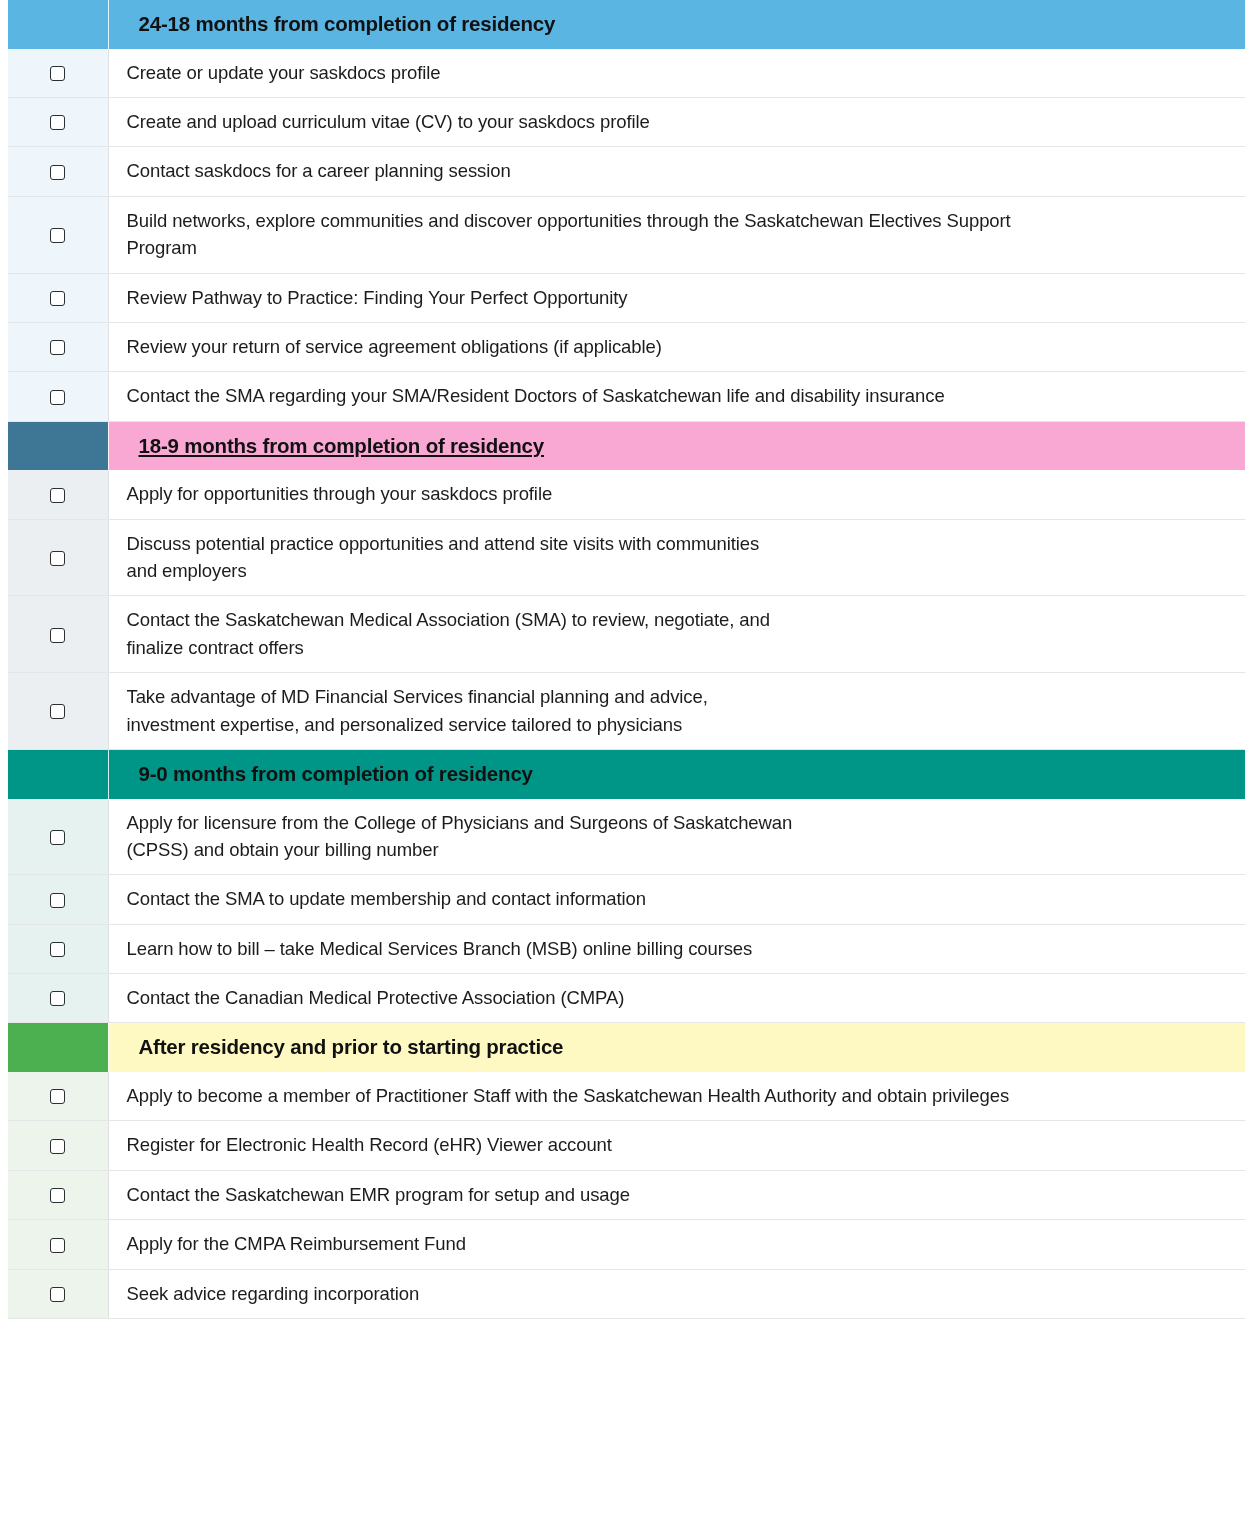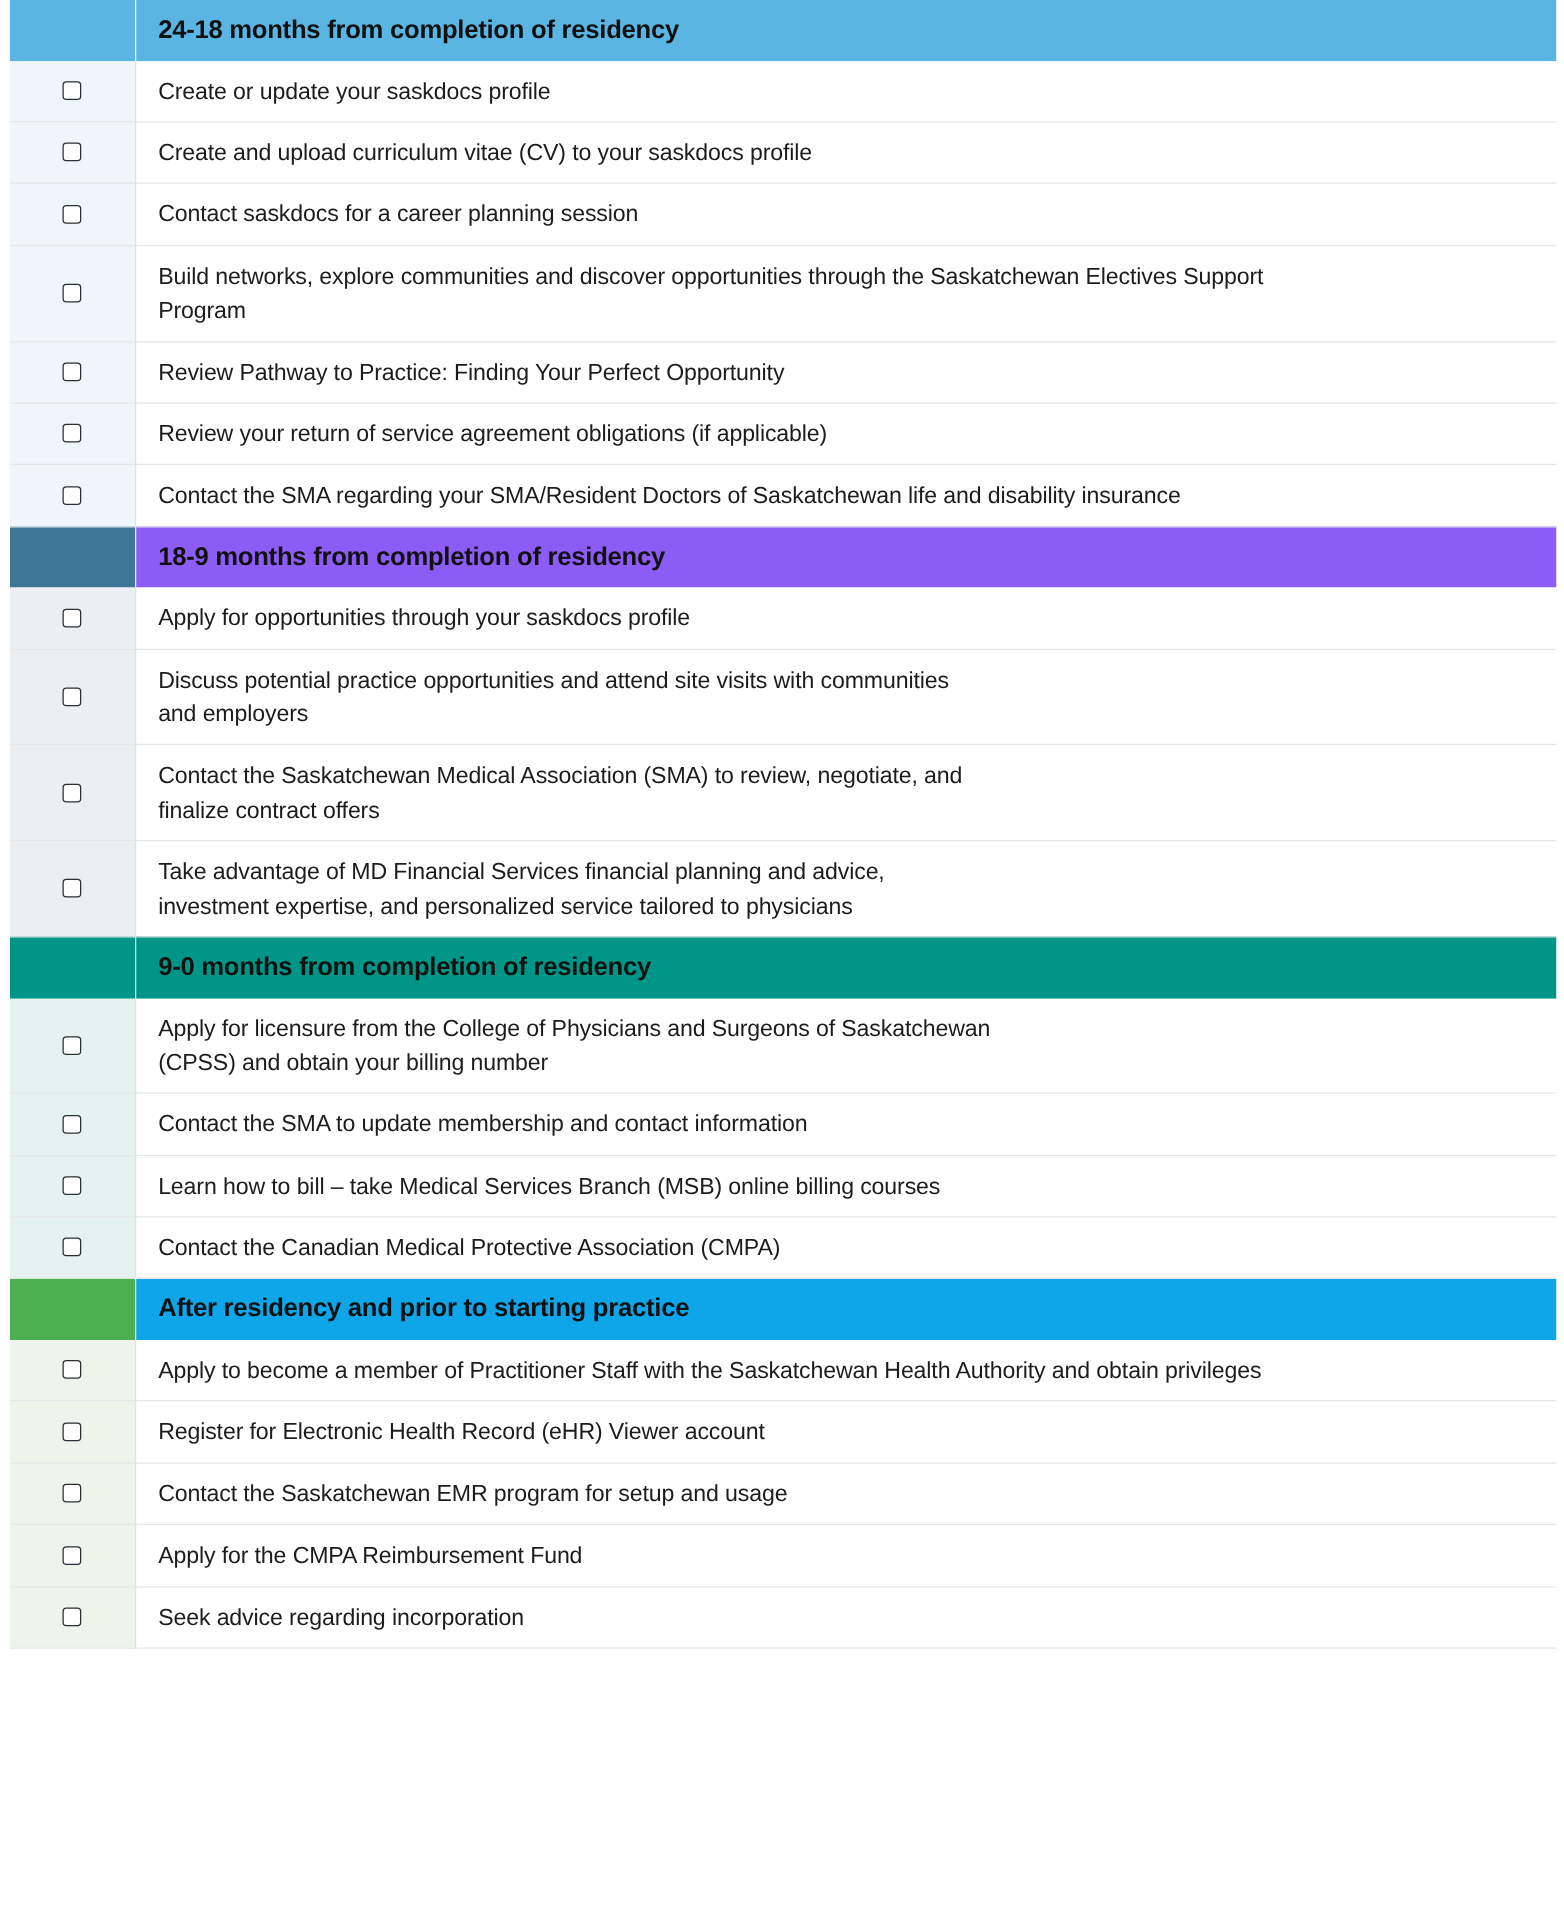--- a/index.html
+++ b/index.html
@@ -28,21 +28,21 @@
     border: none;
   }
   .section-header .sh-swatch {
     width: 100px;
   }
   .section-header .sh-title {
     font-size: 20.5px;
     font-weight: bold;
     color: #111111;
     letter-spacing: -0.2px;
-    padding: 11px 0 12px 18px;
+    padding: 11px 0 12px 30px;
     line-height: 1.25;
     border-left: 1px solid rgba(255,255,255,0.85);
   }
 
   
   .task-row td {
     border-bottom: 1px solid #e4e6e8;
     vertical-align: middle;
   }
   .task-row .cb-cell {
@@ -114,21 +114,21 @@
       <tr class="task-row sec-blue">
         <td class="cb-cell"><span class="checkbox"></span></td>
         <td class="label-cell"><span>Review your return of service agreement obligations (if applicable)</span></td>
       </tr>
       <tr class="task-row sec-blue">
         <td class="cb-cell"><span class="checkbox"></span></td>
         <td class="label-cell"><span>Contact the SMA regarding your SMA/Resident Doctors of Saskatchewan life and disability insurance</span></td>
       </tr>
       <tr class="section-header">
         <td class="sh-swatch" style="background: rgb(61, 119, 149);"></td>
-        <td class="sh-title" style="background: #8b5cf6;">18-9 months from completion of residency</td>
+        <td class="sh-title" style="background: #f9a8d4; text-decoration: underline;">18-9 months from completion of residency</td>
       </tr>
       <tr class="task-row sec-steel">
         <td class="cb-cell"><span class="checkbox"></span></td>
         <td class="label-cell"><span>Apply for opportunities through your saskdocs profile</span></td>
       </tr>
       <tr class="task-row sec-steel">
         <td class="cb-cell"><span class="checkbox"></span></td>
         <td class="label-cell"><span>Discuss potential practice opportunities and attend site visits with communities</span><br><span>and employers</span></td>
       </tr>
       <tr class="task-row sec-steel">
@@ -154,21 +154,21 @@
       <tr class="task-row sec-teal">
         <td class="cb-cell"><span class="checkbox"></span></td>
         <td class="label-cell"><span>Learn how to bill – take Medical Services Branch (MSB) online billing courses</span></td>
       </tr>
       <tr class="task-row sec-teal">
         <td class="cb-cell"><span class="checkbox"></span></td>
         <td class="label-cell"><span>Contact the Canadian Medical Protective Association (CMPA)</span></td>
       </tr>
       <tr class="section-header">
         <td class="sh-swatch" style="background: rgb(76, 175, 80);"></td>
-        <td class="sh-title" style="background: #0ea5e9;">After residency and prior to starting practice</td>
+        <td class="sh-title" style="background: #fef9c3;">After residency and prior to starting practice</td>
       </tr>
       <tr class="task-row sec-green">
         <td class="cb-cell"><span class="checkbox"></span></td>
         <td class="label-cell"><span>Apply to become a member of Practitioner Staff with the Saskatchewan Health Authority and obtain privileges</span></td>
       </tr>
       <tr class="task-row sec-green">
         <td class="cb-cell"><span class="checkbox"></span></td>
         <td class="label-cell"><span>Register for Electronic Health Record (eHR) Viewer account</span></td>
       </tr>
       <tr class="task-row sec-green">

